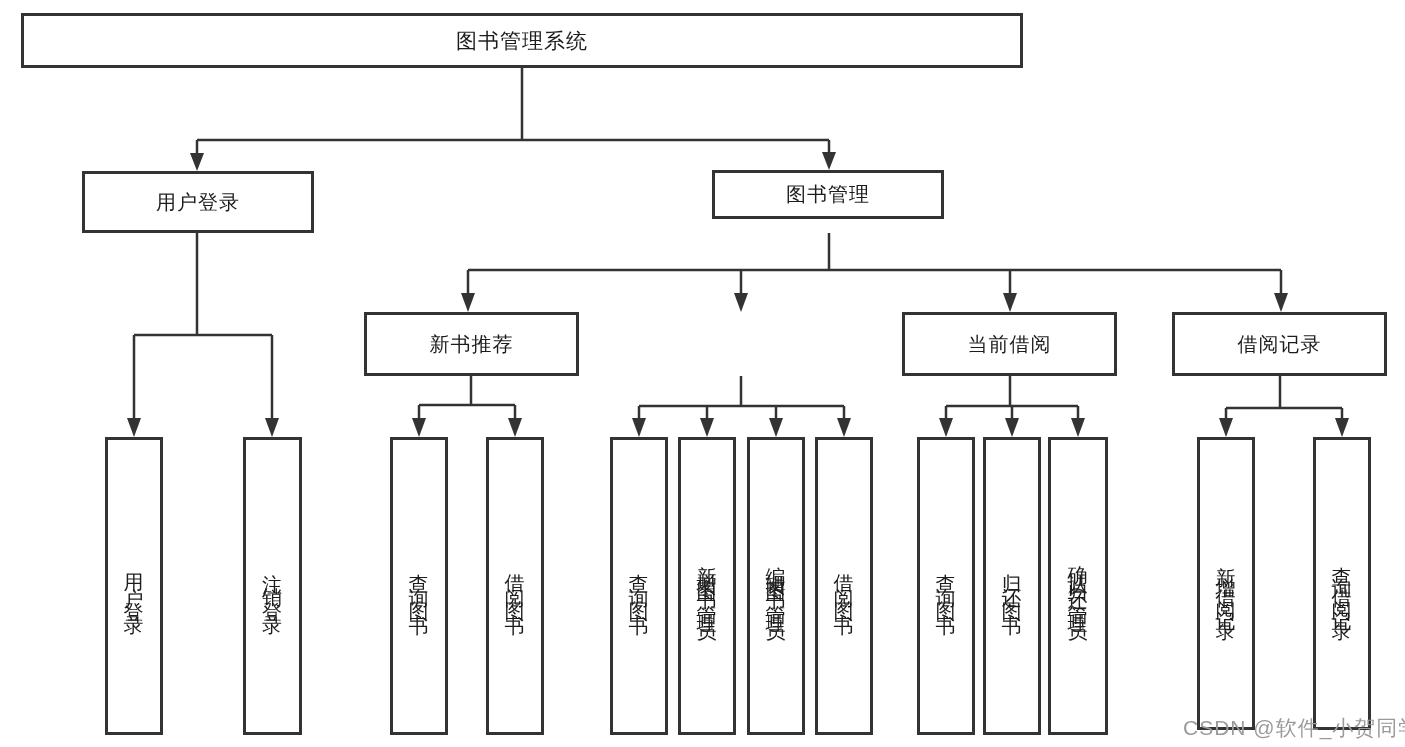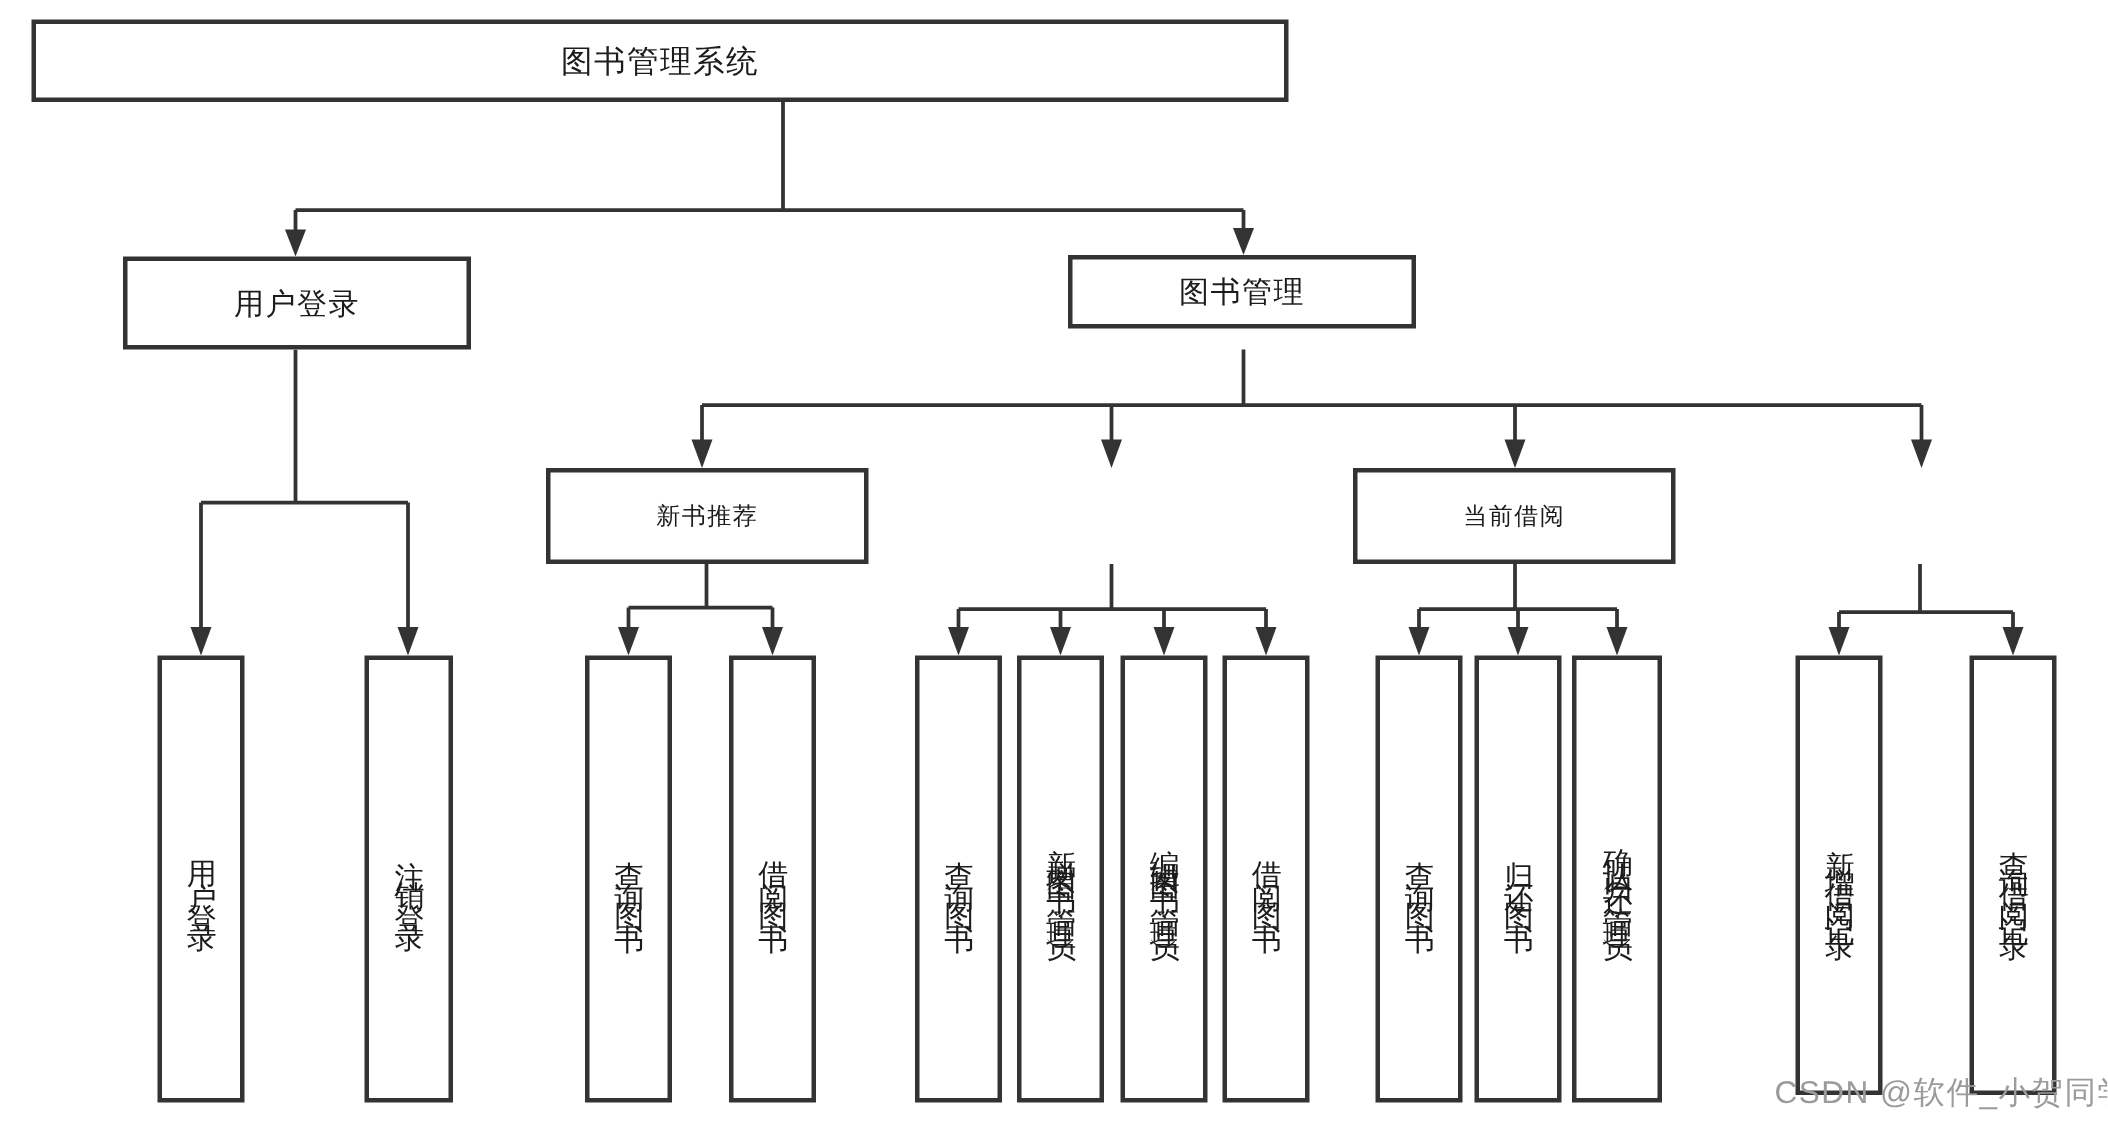--- a/index.html
+++ b/index.html
@@ -13,23 +13,23 @@
   #wires{position:absolute;left:0;top:0;z-index:0;}
   .box{
     position:absolute;
     background:#ffffff;
     border:3px solid #333333;
     box-sizing:border-box;
     display:flex;align-items:center;justify-content:center;
     color:#1c1c1c;
     z-index:1;
   }
-  .root{left:21px;top:13px;width:838px;height:55px;font-size:21px;letter-spacing:1px;}
+  .root{left:21px;top:13px;width:1002px;height:55px;font-size:21px;letter-spacing:1px;}
   .lvl2{top:171px;width:232px;height:62px;font-size:20px;letter-spacing:1px;}
-  .lvl3{top:312px;width:215px;height:64px;font-size:16px;letter-spacing:1px;}
+  .lvl3{top:312px;width:215px;height:64px;font-size:20px;letter-spacing:1px;}
   .leaf{top:437px;height:298px;font-size:20px;}
   .leaf span{
     writing-mode:vertical-rl;
     text-orientation:mixed;
     letter-spacing:14px;
     line-height:1;
     white-space:nowrap;
   }
   .leaf.mid span{letter-spacing:11px;}
   .leaf.long span{letter-spacing:8px;}
@@ -94,20 +94,23 @@
   <div class="box lvl2" style="left:712px;top:170px;height:49px;">
     <span>图书管理</span>
   </div>
 
   <div class="box lvl3" style="left:364px;">
     <span>新书推荐</span>
   </div>
   <div class="box lvl3" style="left:902px;">
     <span>当前借阅</span>
   </div>
+  <div class="box lvl3" style="left:1172px;">
+    <span>借阅记录</span>
+  </div>
 
   <div class="box leaf" style="left:105px;width:58px;">
     <span>用户登录</span>
   </div>
   <div class="box leaf" style="left:243px;width:59px;">
     <span>注销登录</span>
   </div>
 
   <div class="box leaf" style="left:390px;width:58px;">
     <span>查询图书</span>

